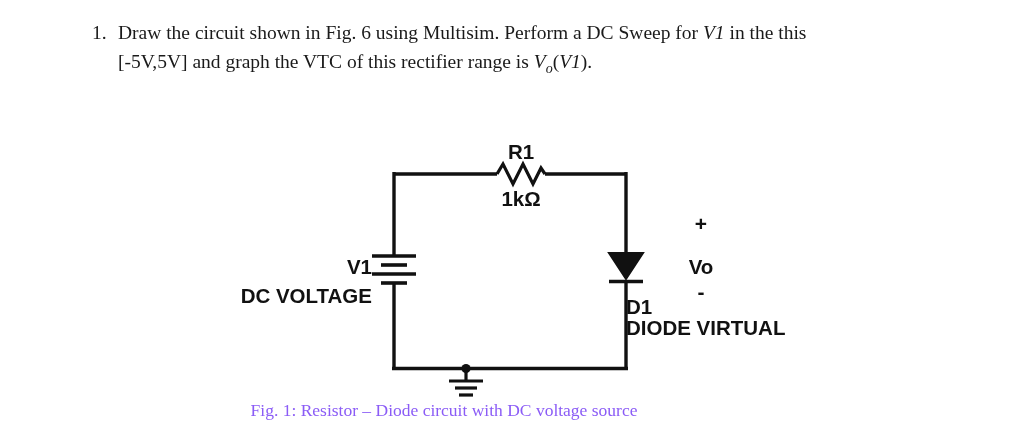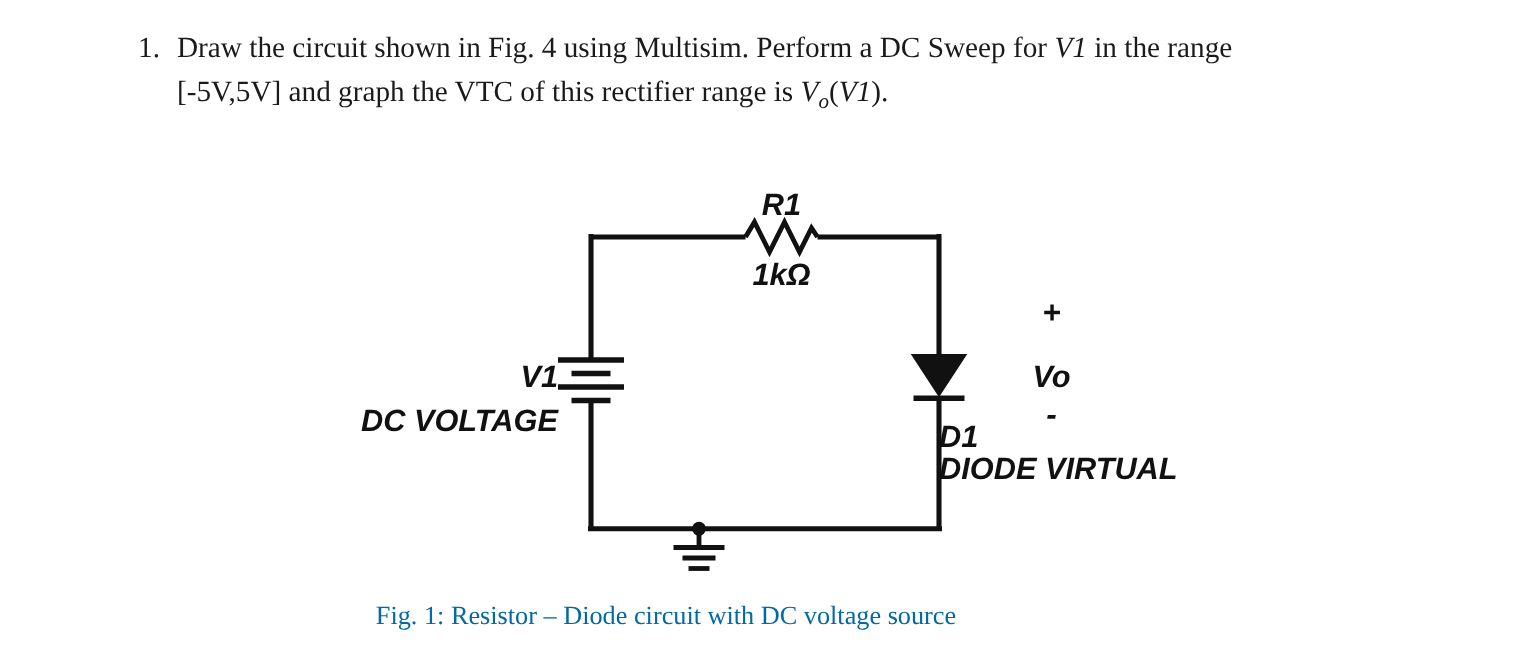--- a/index.html
+++ b/index.html
@@ -50,24 +50,23 @@
   .sub {
     font-size: 0.72em;
     vertical-align: sub;
     font-style: italic;
   }
 
   
   #figure {
     position: absolute;
     left: 0;
-    top: 0;
+    top: 16px;
     width: 1024px;
     height: 388px;
-    font-style: italic;
   }
   #circuit-svg {
     position: absolute;
     left: 0;
     top: 0;
   }
   .sans-label {
     font-family: "Liberation Sans", sans-serif;
     font-weight: bold;
     fill: #111111;
@@ -76,31 +75,31 @@
   
   #figure-caption {
     position: absolute;
     left: 0;
     top: 398px;
     width: 888px;
     text-align: center;
     font-family: "Liberation Serif", serif;
     font-size: 17.5px;
     line-height: 24px;
-    color: #0369a1;
+    color: #8b5cf6;
   }
 </style>
 </head>
 <body>
 
 <div id="question-block">
   <div class="q-row">
     <div class="q-number">1.</div>
     <div class="q-body">
-      <div class="q-line"><span>Draw the circuit shown in Fig. 4 using Multisim. Perform a DC Sweep for </span><span class="mathvar">V</span><span class="mathvar">1</span><span> in the range</span></div>
+      <div class="q-line"><span>Draw the circuit shown in Fig. 6 using Multisim. Perform a DC Sweep for </span><span class="mathvar">V</span><span class="mathvar">1</span><span> in the this</span></div>
       <div class="q-line"><span>[-5V,5V] and graph the VTC of this rectifier range is </span><span class="mathvar">V</span><span class="sub">o</span><span>(</span><span class="mathvar">V</span><span class="mathvar">1</span><span>).</span></div>
     </div>
   </div>
 </div>
 
 <div id="figure">
   <svg id="circuit-svg" width="1024" height="448" viewBox="0 0 1024 448">
 
     <line x1="394" y1="158" x2="497" y2="158" stroke="#111111" stroke-width="3.4"></line>
 

